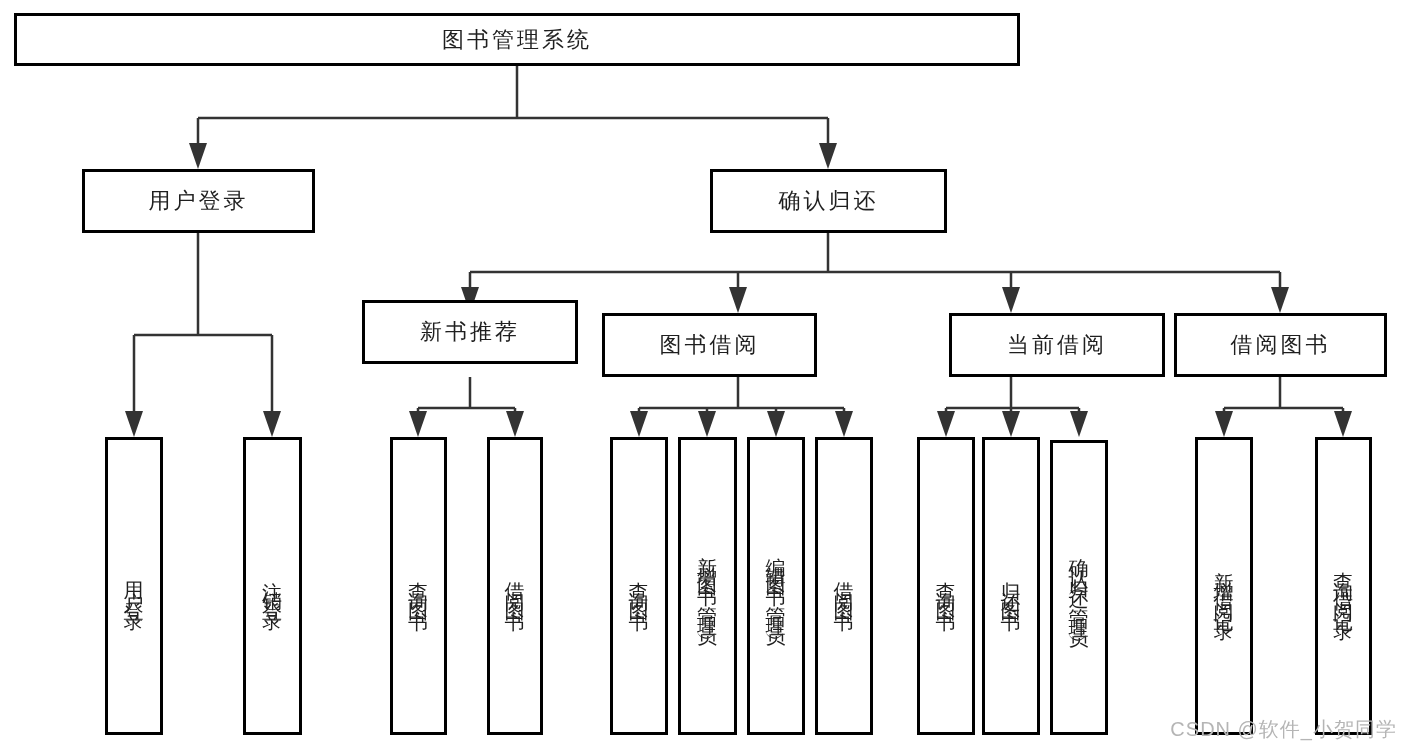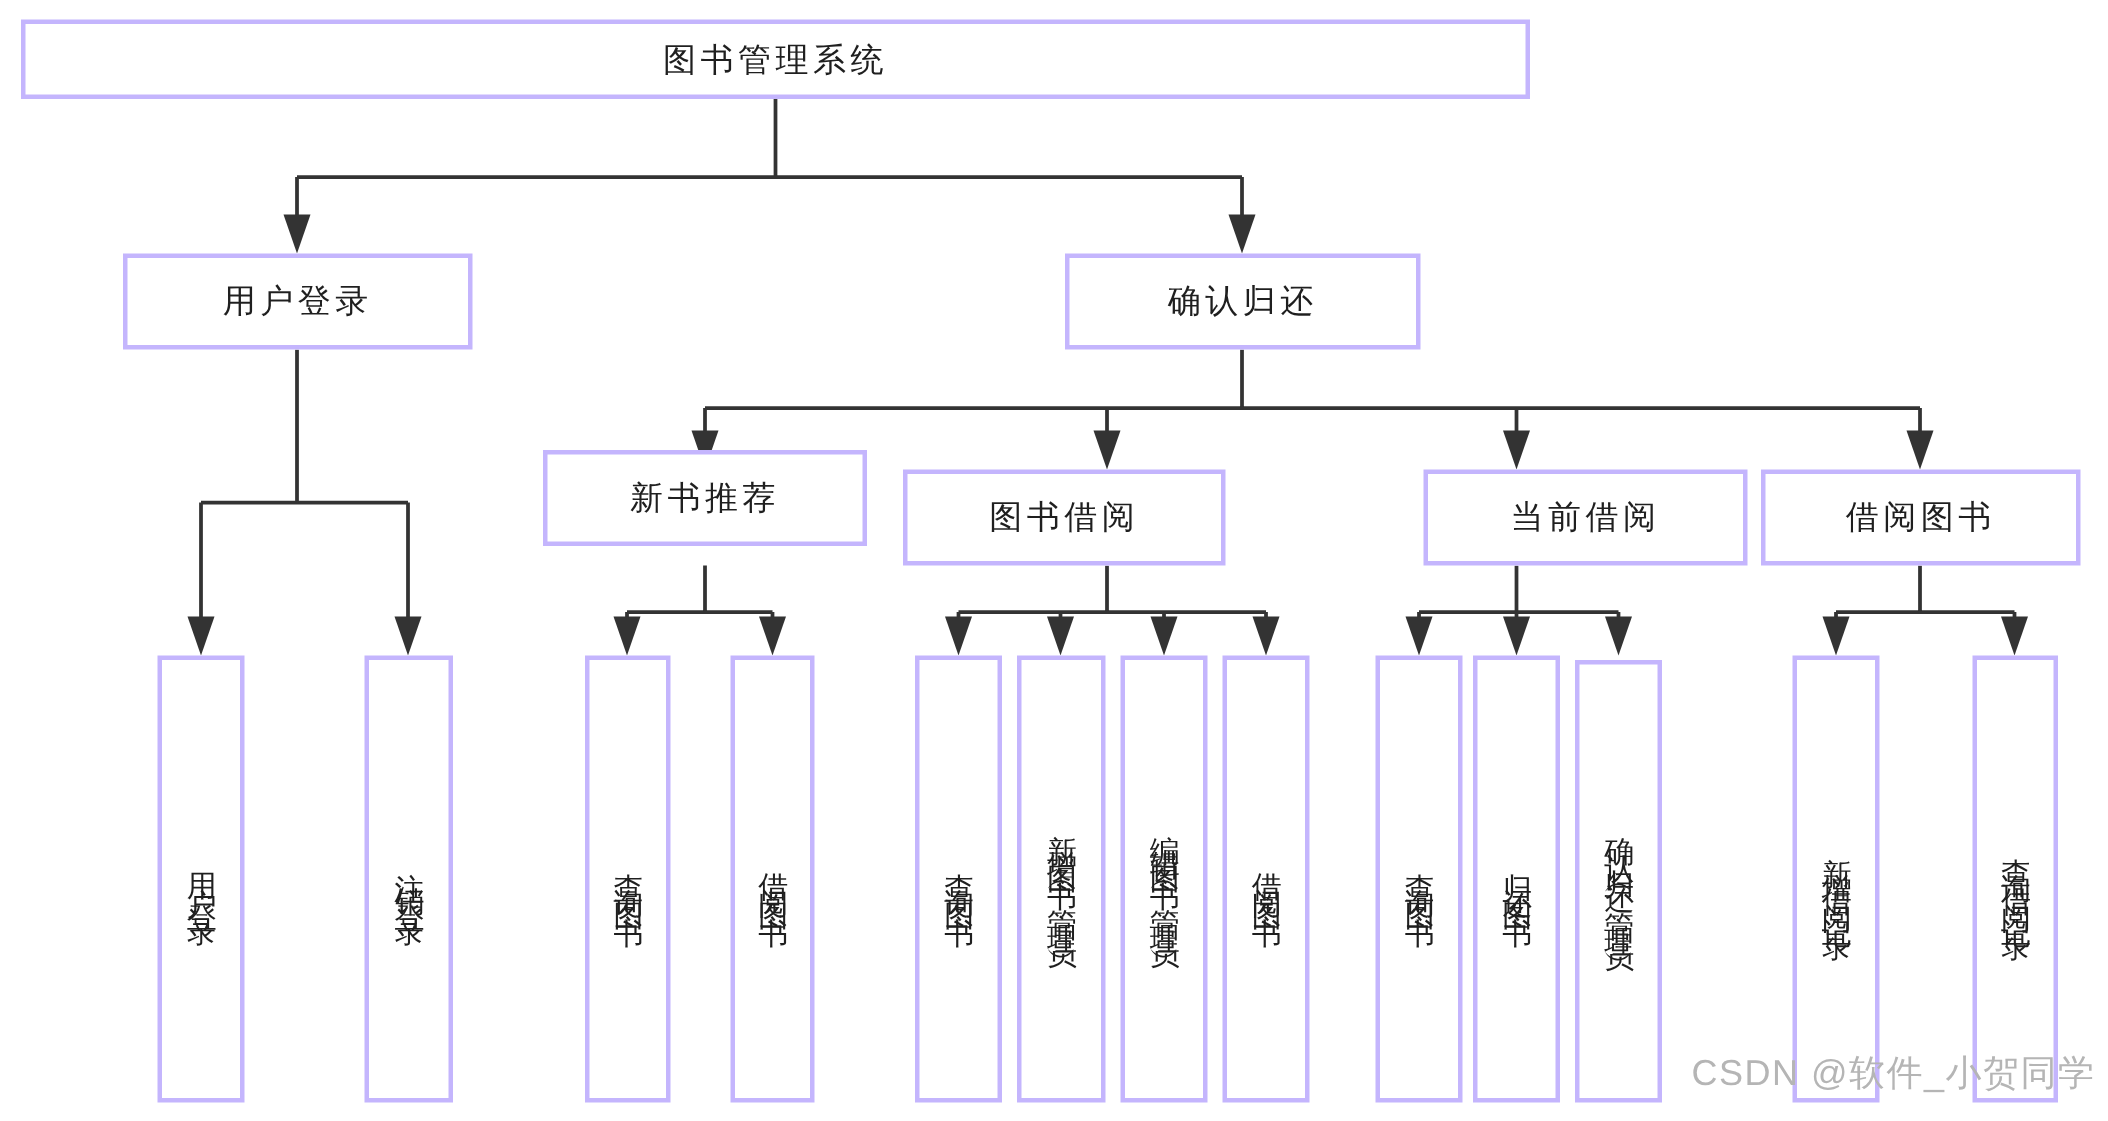--- a/index.html
+++ b/index.html
@@ -7,21 +7,21 @@
     position:relative;
     width:1405px;height:747px;
     background:#ffffff;
     font-family:"Liberation Sans","DejaVu Sans",sans-serif;
     overflow:hidden;
   }
   #connectors{position:absolute;left:0;top:0;}
   .box{
     position:absolute;
     box-sizing:border-box;
-    border:3px solid #c4b5fd;
+    border:3px solid #000000;
     background:#ffffff;
     display:flex;
     align-items:center;
     justify-content:center;
     color:#1f1f1f;
   }
   .box.h .lbl{
     font-size:22px;
     letter-spacing:3px;
     white-space:nowrap;
@@ -29,22 +29,22 @@
   }
   .box.v .lbl{
     writing-mode:vertical-rl;
     text-orientation:mixed;
     font-size:20px;
     letter-spacing:10px;
     line-height:1;
   }
   .watermark{
     position:absolute;
-    right:8px;bottom:16px;
-    font-size:24px;
+    right:8px;bottom:4px;
+    font-size:20px;
     color:#b5b5b5;
     letter-spacing:1px;
     z-index:10;
     white-space:nowrap;
   }
 </style>
 </head>
 <body>
 
 <div id="stage">

